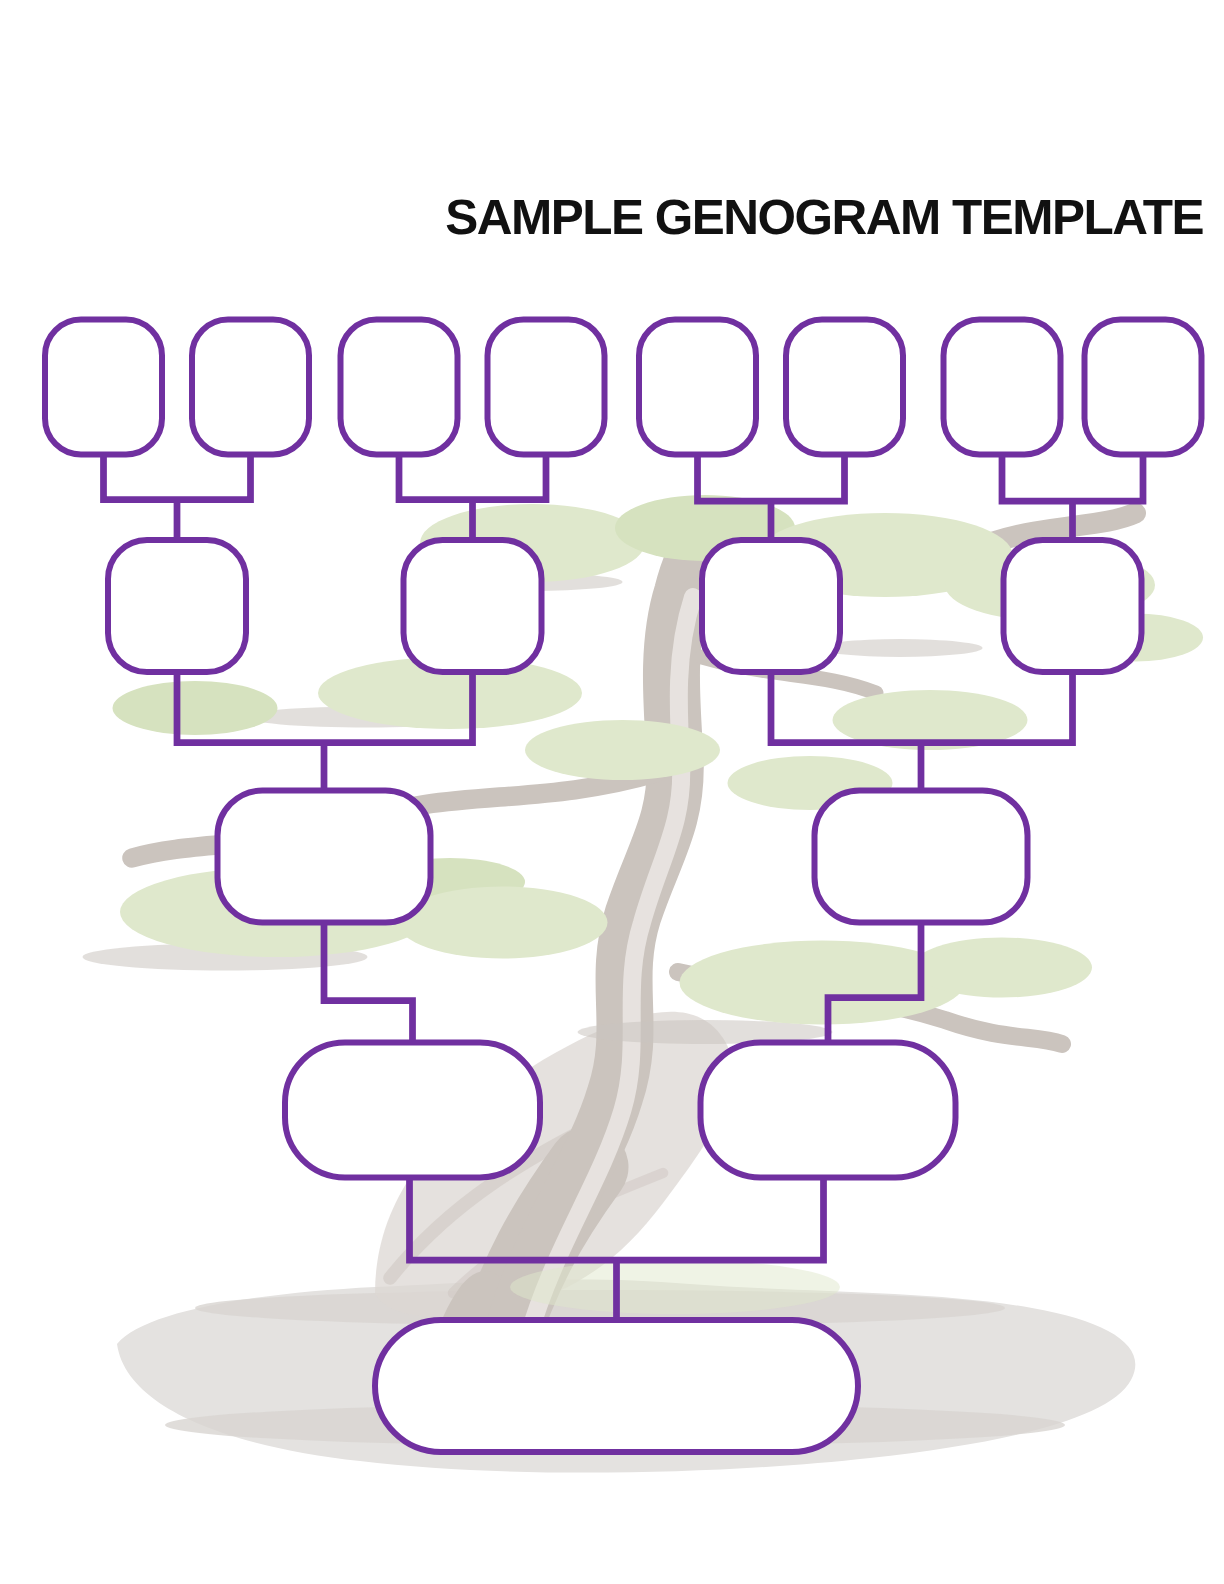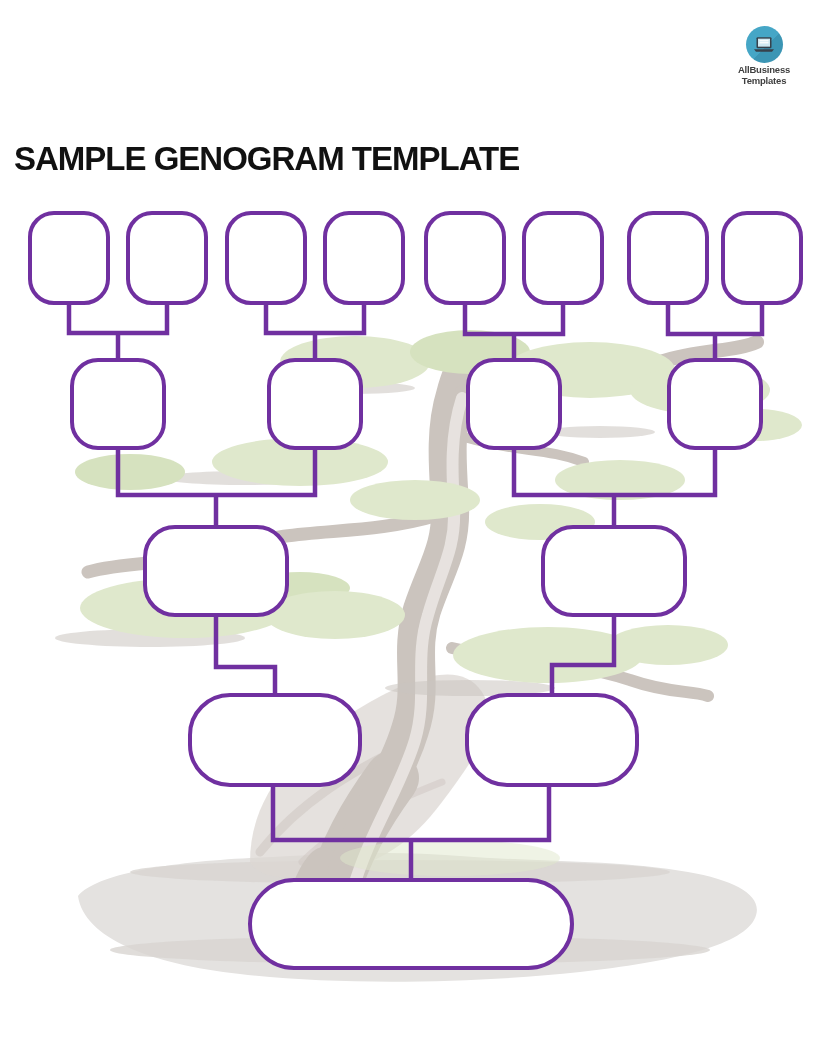--- a/index.html
+++ b/index.html
@@ -3,22 +3,22 @@
 <meta charset="utf-8">
 <style>
   html,body{margin:0;padding:0;background:#fff;}
   .page{
     position:relative;width:816px;height:1056px;margin:0 auto;
     background:#fff;overflow:hidden;
     font-family:"Liberation Sans",sans-serif;
   }
   
   .title{
-    position:absolute;top:140px;left:14px;width:788px;
-    text-align:left;font-size:33px;font-weight:bold;
+    position:absolute;top:126px;left:14px;width:788px;
+    text-align:right;font-size:33px;font-weight:bold;
     letter-spacing:-1px;color:var(--title,#111);
     white-space:nowrap;
   }
   
   .logo{position:absolute;top:26px;left:734px;width:60px;cursor:pointer;}
   .logo-circle{
     position:relative;width:37px;height:37px;margin:0 auto;border-radius:50%;
     background:linear-gradient(135deg,var(--logo-circle,#45a6c6) 55%,var(--logo-circle-shade,#3b95b4) 55%);
   }
   .logo-circle svg{position:absolute;left:50%;top:50%;transform:translate(-50%,-52%);}
@@ -123,29 +123,14 @@
       <rect x="669" y="360" width="92" height="88" rx="26" ry="26" class="gnode" stroke-width="4"></rect>
       <rect x="145" y="527" width="142" height="88" rx="30" ry="30" class="gnode" stroke-width="4"></rect>
       <rect x="543" y="527" width="142" height="88" rx="30" ry="30" class="gnode" stroke-width="4"></rect>
       <rect x="190" y="695" width="170" height="90" rx="40" ry="40" class="gnode" stroke-width="4"></rect>
       <rect x="467" y="695" width="170" height="90" rx="40" ry="40" class="gnode" stroke-width="4"></rect>
       <rect x="250" y="880" width="322" height="88" rx="44" ry="44" class="gnode" stroke-width="4"></rect>
     </svg>
 
   <div class="title">SAMPLE GENOGRAM TEMPLATE</div>
 
-  <div class="logo">
-    <div class="logo-circle">
-      <svg width="22" height="17" viewBox="0 0 22 17">
-        <rect x="3.5" y="1" width="15" height="11" rx="1.2" fill="#37414b"></rect>
-        <rect x="5" y="2.5" width="12" height="8" fill="#cfe9f2"></rect>
-        <rect x="6.5" y="4" width="9" height="1.2" fill="#ffffff"></rect>
-        <rect x="6.5" y="6" width="9" height="1.2" fill="#ffffff"></rect>
-        <path d="M1,13 L21,13 L19,15.5 L3,15.5 Z" fill="#37414b"></path>
-      </svg>
-    </div>
-    <div class="logo-text">
-      <div>AllBusiness</div>
-      <div>Templates</div>
-    </div>
-  </div>
 
 </div>
 
 </body></html>

